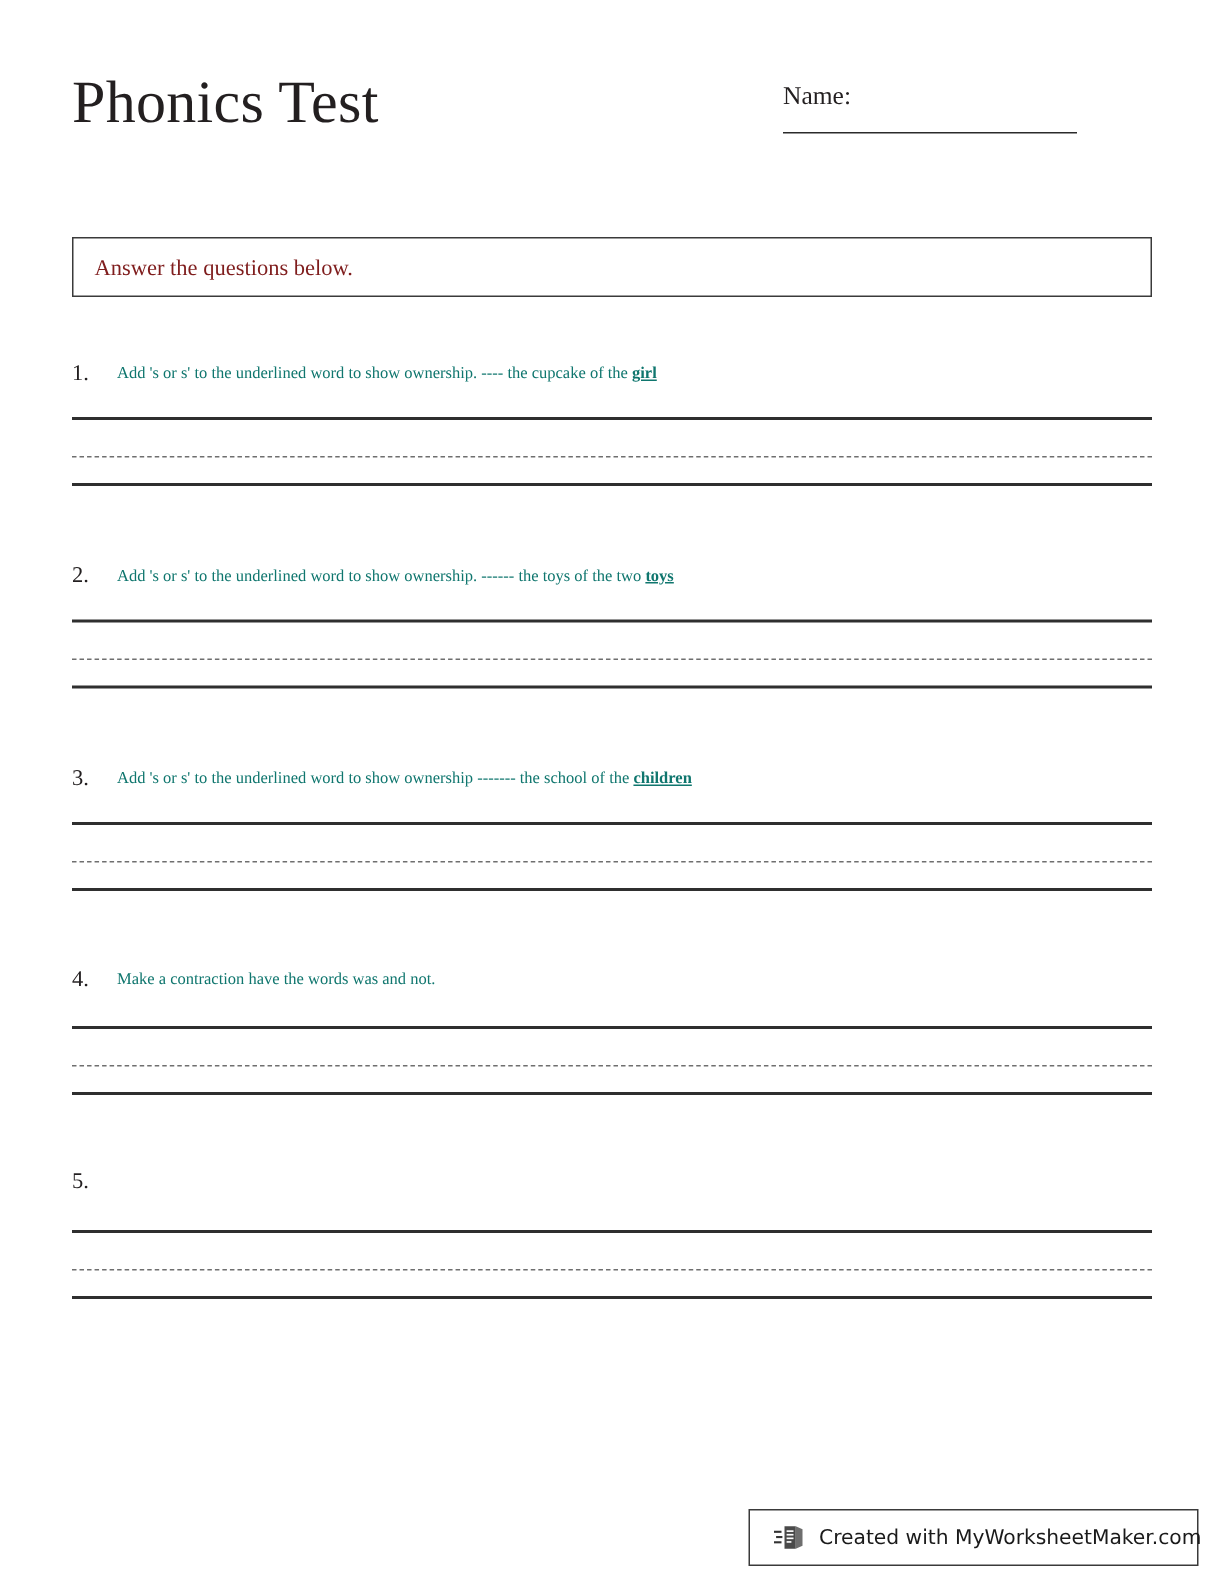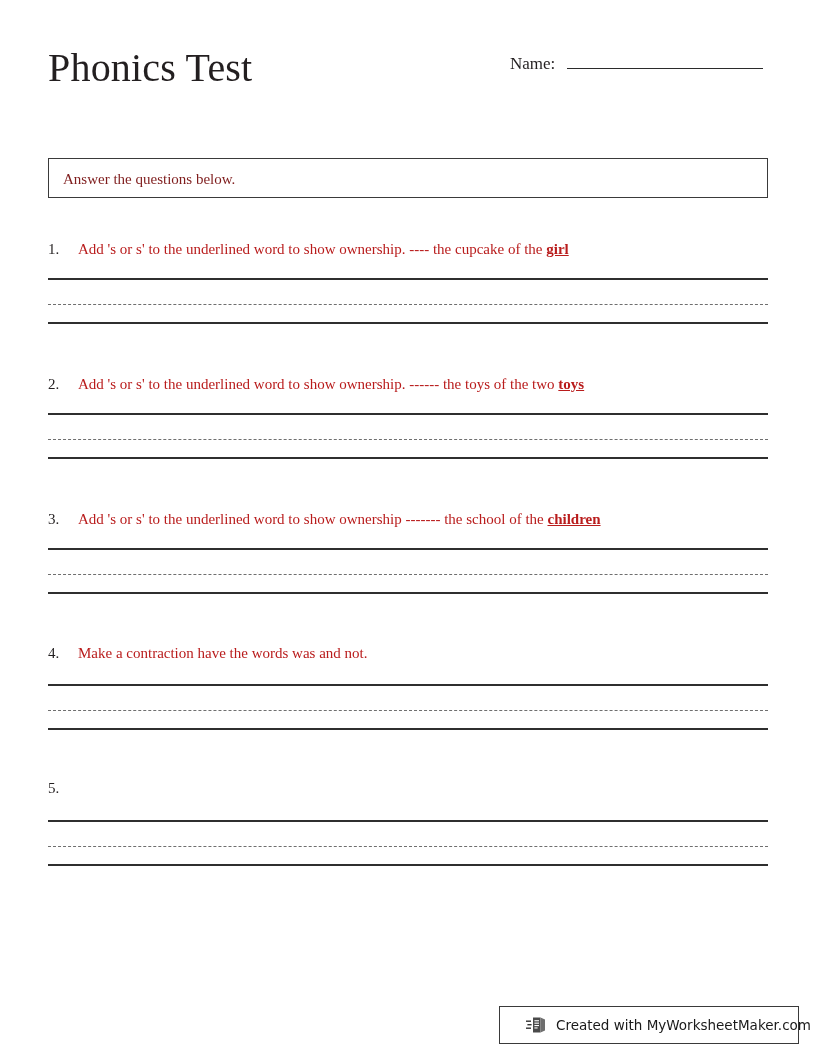--- a/index.html
+++ b/index.html
@@ -41,20 +41,21 @@
     letter-spacing: 0.2px;
     color: #231f20;
     white-space: nowrap;
   }
   .name-area {
     position: absolute;
     left: 462px;
     top: 10px;
     display: flex;
     align-items: baseline;
+    flex-direction: column;
   }
   .name-label {
     font-size: 17px;
     line-height: 20px;
     color: #231f20;
     white-space: nowrap;
   }
   .name-rule {
     display: inline-block;
     width: 196px;
@@ -106,23 +107,23 @@
     top: 0;
     font-size: 15px;
     line-height: 22px;
     color: #231f20;
     white-space: nowrap;
   }
   .q-text {
     position: absolute;
     left: 30px;
     top: 0;
-    font-size: 15px;
+    font-size: 11px;
     line-height: 22px;
-    color: #b91c1c;
+    color: #0f766e;
     white-space: nowrap;
   }
   .q-text .answer-word {
     font-weight: bold;
     text-decoration: underline;
   }
 
   
   .lines {
     position: absolute;
@@ -153,21 +154,21 @@
     position: absolute;
     left: 499px;
     top: 1006px;
     width: 300px;
     height: 38px;
     border: 1.2px solid #3a3a3a;
     box-sizing: border-box;
     background: #ffffff;
     display: flex;
     align-items: center;
-    padding-left: 26px;
+    padding-left: 16px;
   }
   .footer-icon {
     width: 22px;
     height: 22px;
     flex: 0 0 22px;
     margin-right: 8px;
     display: block;
   }
   .footer-text {
     font-family: "DejaVu Sans", "Liberation Sans", sans-serif;

